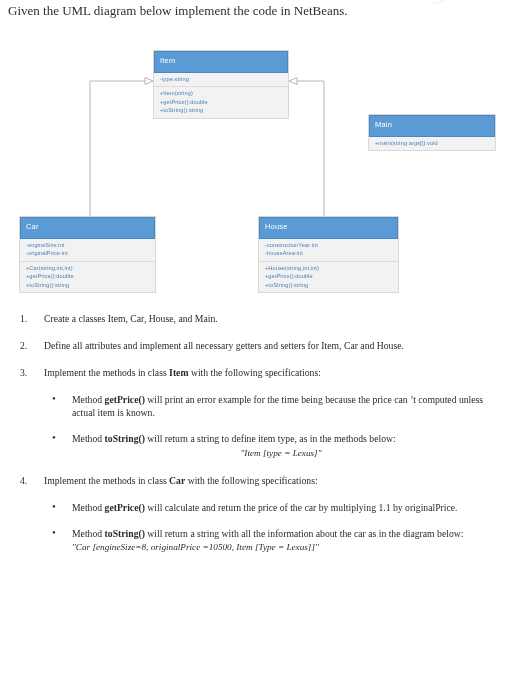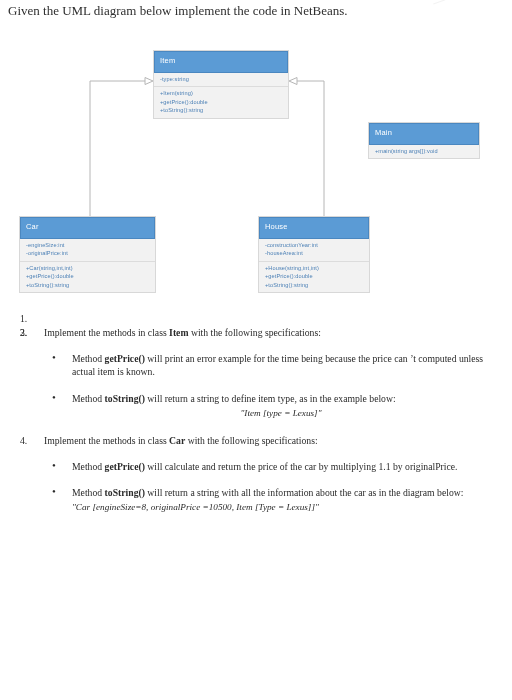--- a/index.html
+++ b/index.html
@@ -68,23 +68,23 @@
   .umlbox .row {
     font-family: "Liberation Sans", sans-serif;
     font-size: 5.6px;
     line-height: 8.4px;
     color: #4a7fb5;
     white-space: nowrap;
     letter-spacing: 0.1px;
   }
 
   #box-item   { left: 153px; top: 10px;  width: 136px; }
-  #box-main   { left: 368px; top: 82px;  width: 112px; }
+  #box-main   { left: 368px; top: 74px;  width: 128px; }
   #box-car    { left: 19px;  top: 176px; width: 137px; }
-  #box-house  { left: 258px; top: 176px; width: 112px; }
+  #box-house  { left: 258px; top: 176px; width: 141px; }
 
   
   .tasks {
     position: absolute;
     left: 0;
     top: 312px;
     width: 512px;
     font-size: 9.7px;
     line-height: 13.2px;
   }
@@ -208,37 +208,39 @@
       <div class="row">+toString():string</div>
     </div>
   </div>
 
 </div>
 
 <div class="tasks">
 
   <div class="task">
     <span class="num">1.</span>
+    <span>Create a classes Item, Car, House, and Main.</span>
   </div>
 
   <div class="task">
     <span class="num">2.</span>
+    <span>Define all attributes and implement all necessary getters and setters for Item, Car and House.</span>
   </div>
 
   <div class="task">
     <span class="num">3.</span>
     <span>Implement the methods in class </span><span class="bold">Item</span><span> with the following specifications:</span>
     <div class="bullets">
       <div class="bullet">
         <span class="dot">•</span>
         <span>Method </span><span class="bold">getPrice()</span><span> will print an error example for the time being because the price can ’t computed unless actual item is known.</span>
       </div>
       <div class="bullet">
         <span class="dot">•</span>
-        <span>Method </span><span class="bold">toString()</span><span> will return a string to define item type, as in the example below:</span>
+        <span>Method </span><span class="bold">toString()</span><span> will return a string to define item type, as in the methods below:</span>
         <span class="example">"Item [type = Lexus]"</span>
       </div>
     </div>
   </div>
 
   <div class="task">
     <span class="num">4.</span>
     <span>Implement the methods in class </span><span class="bold">Car</span><span> with the following specifications:</span>
     <div class="bullets">
       <div class="bullet">

